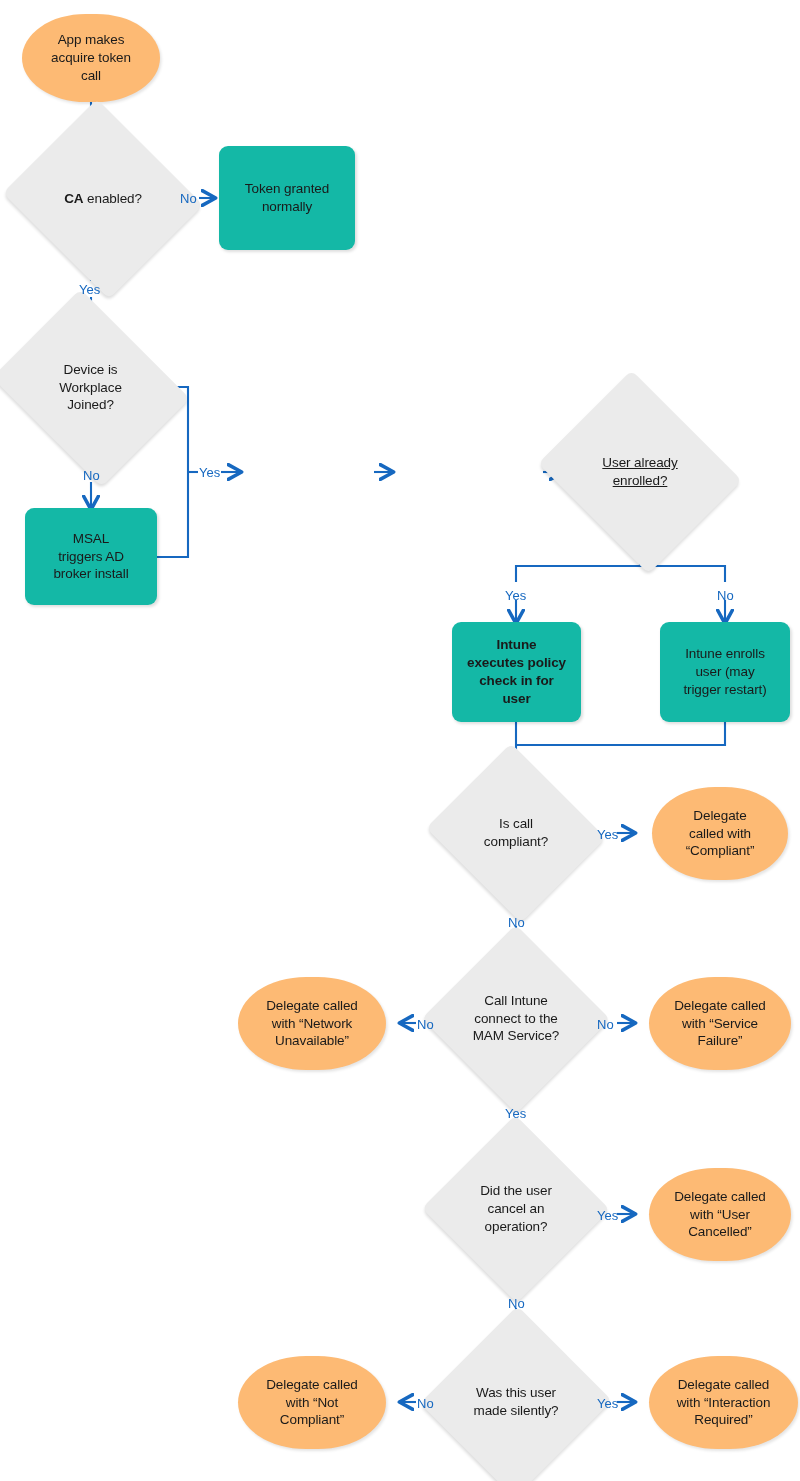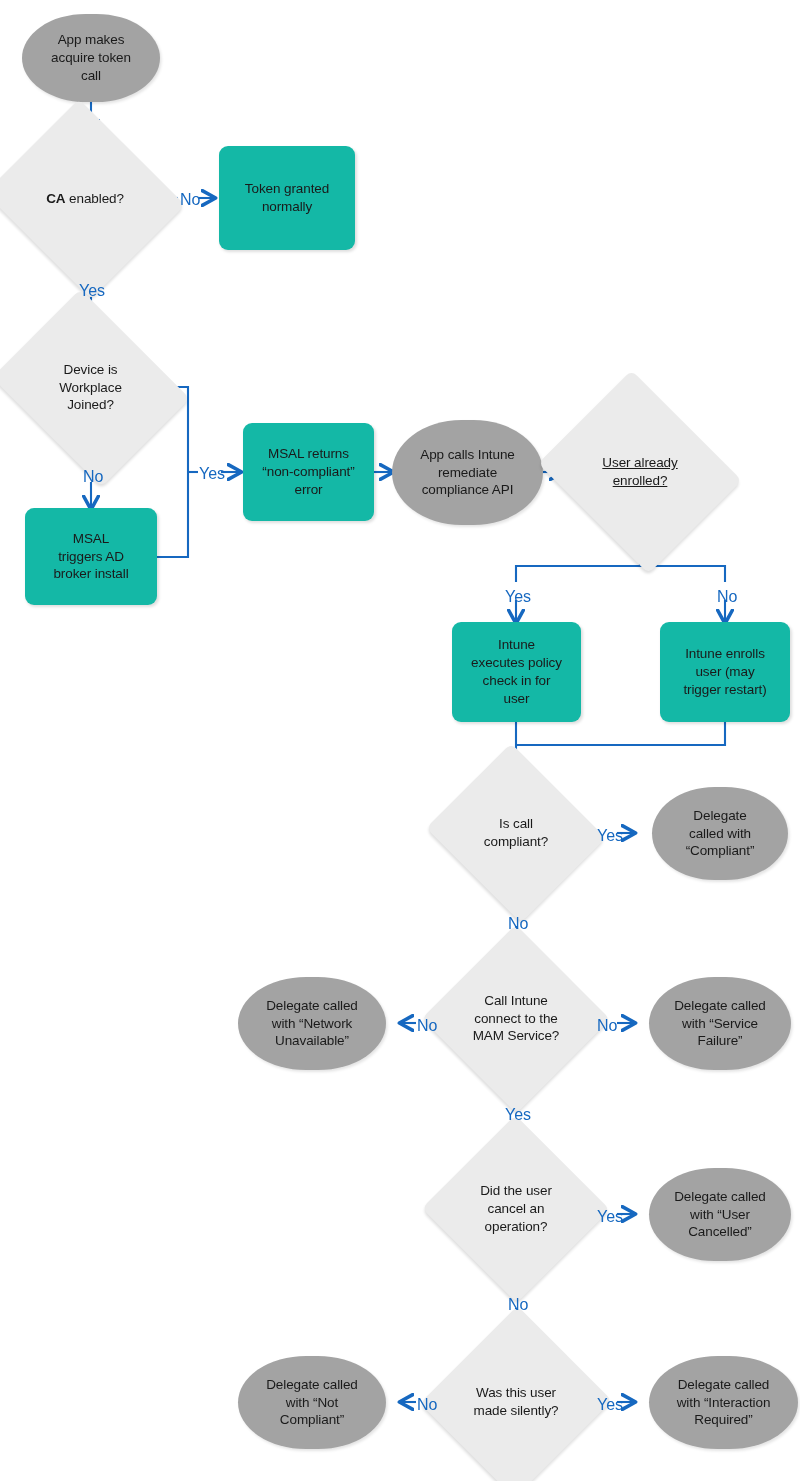--- a/index.html
+++ b/index.html
@@ -43,21 +43,21 @@
   }
 
   
   .box{
     background:#14b8a6;
     border-radius:9px;
     box-shadow:1.5px 2px 3px rgba(0,0,0,0.13);
   }
   
   .pill{
-    background:#a3a3a3;
+    background:#fdba74;
     border-radius:46%/50%;
     box-shadow:1.5px 2px 3px rgba(0,0,0,0.11);
   }
   
   .diamond{
     background:transparent;
     box-shadow:none;
   }
   .diamond .shape{
     position:absolute;
@@ -70,21 +70,21 @@
     z-index:1;
   }
   .diamond .lbl{width:118%;}
 
   .b{font-weight:bold;}
 
   
   .elabel{
     position:absolute;
     color:#1668c0;
-    font-size:16px;
+    font-size:13px;
     line-height:1;
     white-space:nowrap;
     z-index:3;
   }
 </style>
 </head>
 <body>
 
 <div id="canvas">
 
@@ -171,21 +171,21 @@
   <span class="elabel" style="left:508px;top:1297px;">No</span>
   <span class="elabel" style="left:417px;top:1397px;">No</span>
   <span class="elabel" style="left:597px;top:1397px;">Yes</span>
 
   <div class="node pill" style="left:22px;top:14px;width:138px;height:88px;">
     <span class="lbl">App makes
 acquire token
 call</span>
   </div>
 
-  <div class="node diamond" style="left:10px;top:132px;width:150px;height:133px;">
+  <div class="node diamond" style="left:28px;top:132px;width:150px;height:133px;">
     <span class="shape"></span>
     <span class="lbl"><span class="b">CA</span> <span>enabled?</span></span>
   </div>
 
   <div class="node box" style="left:219px;top:146px;width:136px;height:104px;">
     <span class="lbl">Token granted
 normally</span>
   </div>
 
   <div class="node diamond" style="left:13px;top:325px;width:155px;height:125px;">
@@ -194,39 +194,29 @@
 Workplace
 Joined?</span>
   </div>
 
   <div class="node box" style="left:25px;top:508px;width:132px;height:97px;">
     <span class="lbl">MSAL
 triggers AD
 broker install</span>
   </div>
 
-  <div class="node box" style="left:243px;top:423px;width:131px;height:98px;">
-    <span class="lbl">MSAL returns
-“non-compliant”
-error</span>
-  </div>
-
-  <div class="node pill" style="left:392px;top:420px;width:151px;height:105px;">
-    <span class="lbl">App calls Intune
-remediate
-compliance API</span>
-  </div>
+
 
   <div class="node diamond" style="left:562px;top:406px;width:156px;height:132px;text-decoration:underline;">
     <span class="shape"></span>
     <span class="lbl">User already
 enrolled?</span>
   </div>
 
-  <div class="node box" style="left:452px;top:622px;width:129px;height:100px;">
+  <div class="node box" style="left:452px;top:622px;width:129px;height:100px;font-weight:bold;">
     <span class="lbl">Intune
 executes policy
 check in for
 user</span>
   </div>
 
   <div class="node box" style="left:660px;top:622px;width:130px;height:100px;">
     <span class="lbl">Intune enrolls
 user (may
 trigger restart)</span>

